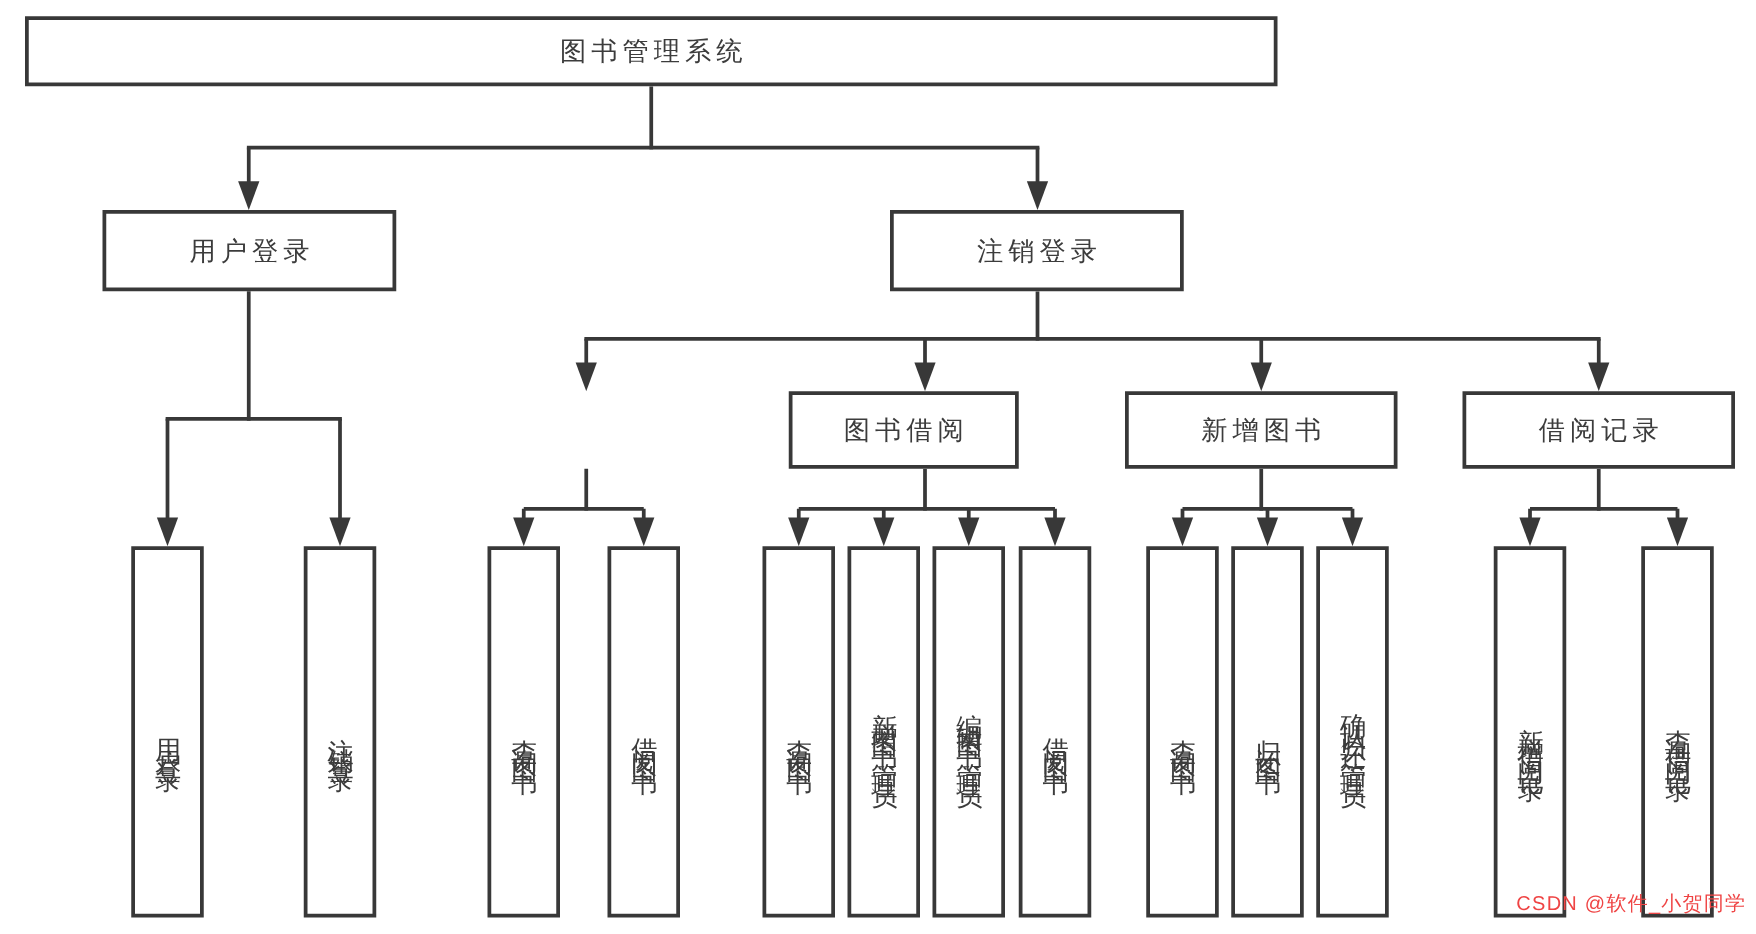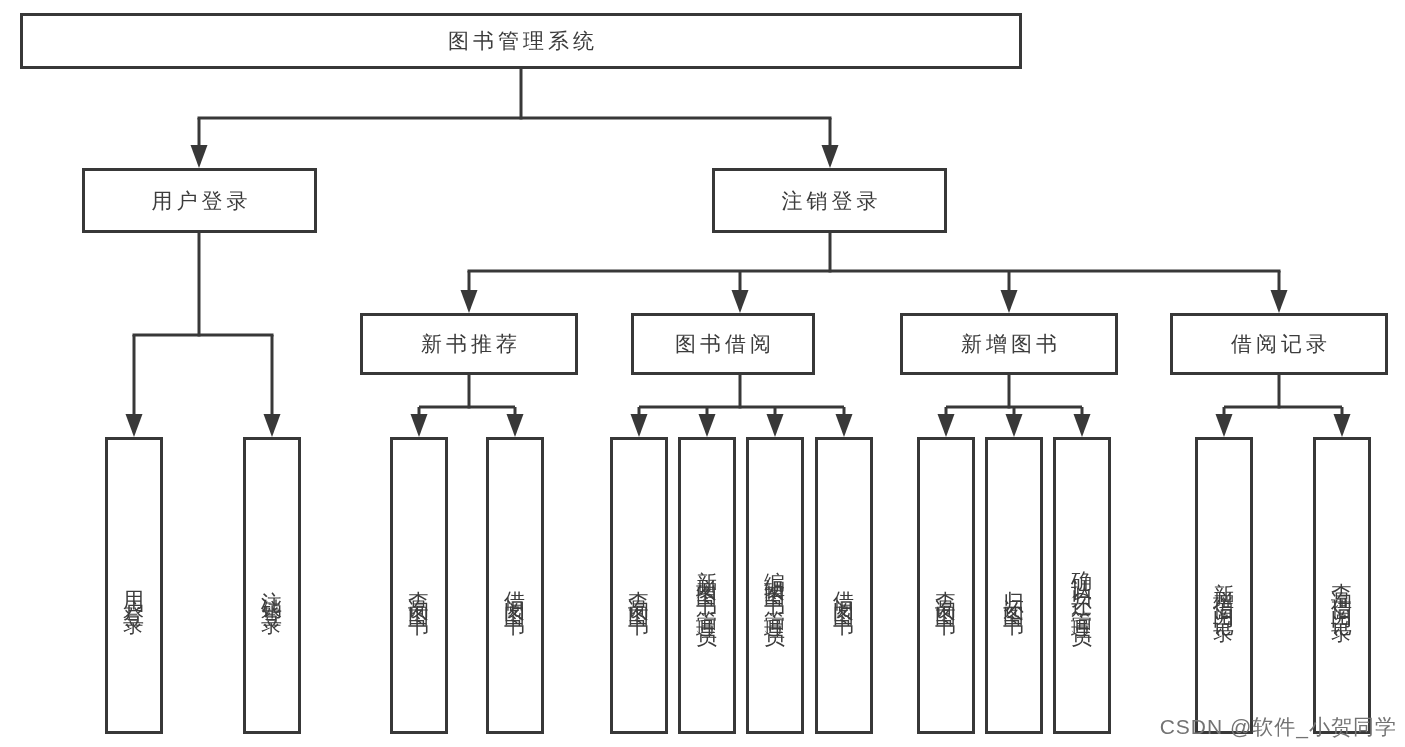--- a/index.html
+++ b/index.html
@@ -34,23 +34,23 @@
     font-size:21px;
     line-height:1;
     letter-spacing:8px;
     margin-bottom:-8px; 
   }
   .watermark{
     position:absolute;
     top:713px;
     right:8px;
     z-index:3;
-    font-size:21px;
+    font-size:16px;
     letter-spacing:1px;
-    color:#737373;
+    color:#ef4444;
     white-space:nowrap;
     text-align:right;
   }
 </style>
 </head>
 <body>
 
 <div class="stage">
 
   <svg id="connectors" width="1405" height="747" viewBox="0 0 1405 747">
@@ -112,23 +112,20 @@
     <span class="hlabel">图书管理系统</span>
   </div>
 
   <div class="box" style="left:82px;top:168px;width:235px;height:65px;">
     <span class="hlabel">用户登录</span>
   </div>
   <div class="box" style="left:712px;top:168px;width:235px;height:65px;">
     <span class="hlabel">注销登录</span>
   </div>
 
-  <div class="box" style="left:360px;top:313px;width:218px;height:62px;">
-    <span class="hlabel">新书推荐</span>
-  </div>
   <div class="box" style="left:631px;top:313px;width:184px;height:62px;">
     <span class="hlabel">图书借阅</span>
   </div>
   <div class="box" style="left:900px;top:313px;width:218px;height:62px;">
     <span class="hlabel">新增图书</span>
   </div>
   <div class="box" style="left:1170px;top:313px;width:218px;height:62px;">
     <span class="hlabel">借阅记录</span>
   </div>
 

